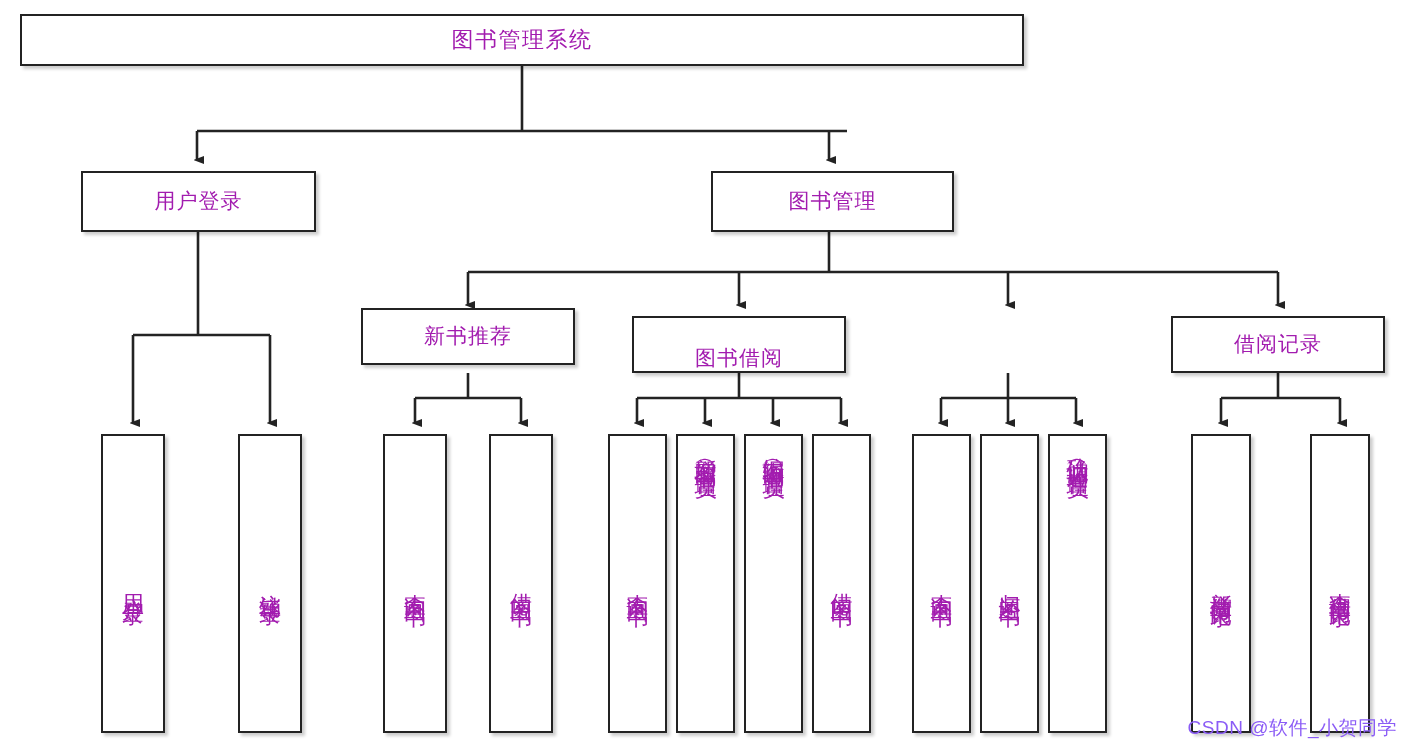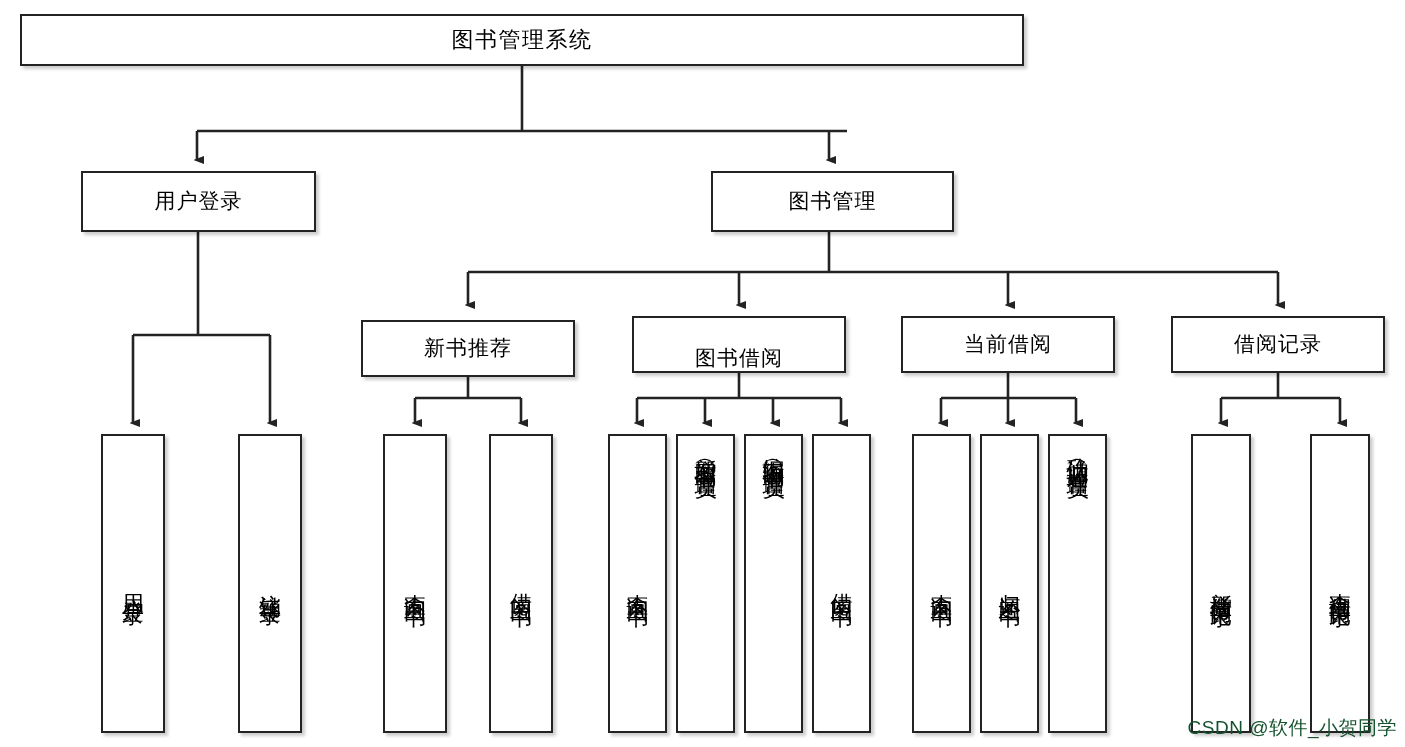--- a/index.html
+++ b/index.html
@@ -27,21 +27,21 @@
   }
   .node {
     position: absolute;
     box-sizing: border-box;
     background: #ffffff;
     border: 2px solid #232323;
     box-shadow: 3px 3px 3px rgba(0,0,0,0.20);
     display: flex;
     align-items: center;
     justify-content: center;
-    color: #000000;
+    color: #a21caf;
     z-index: 2;
   }
   .node .lbl {
     display: block;
     text-align: center;
     line-height: 1.18;
     white-space: nowrap;
   }
   
   .node.horiz .lbl {
@@ -69,21 +69,21 @@
     letter-spacing: 3px;
   }
   .node.vert.topalign {
     align-items: flex-start;
   }
   .watermark {
     position: absolute;
     right: 8px;
     bottom: 6px;
     font-size: 19px;
-    color: #14532d;
+    color: #8b5cf6;
     letter-spacing: 0.5px;
     white-space: nowrap;
     z-index: 5;
   }
 </style>
 </head>
 <body>
 
 <div id="canvas">
 
@@ -141,29 +141,26 @@
     <span class="lbl">图书管理系统</span>
   </div>
 
   <div class="node horiz" style="left:81px; top:171px; width:235px; height:61px;">
     <span class="lbl">用户登录</span>
   </div>
   <div class="node horiz" style="left:711px; top:171px; width:243px; height:61px;">
     <span class="lbl">图书管理</span>
   </div>
 
-  <div class="node horiz" style="left:361px; top:320px; width:214px; height:57px;">
+  <div class="node horiz" style="left:361px; top:308px; width:214px; height:57px;">
     <span class="lbl">新书推荐</span>
   </div>
   <div class="node horiz" style="left:632px; top:316px; width:214px; height:57px;align-items:flex-end;">
     <span class="lbl">图书借阅</span>
   </div>
-  <div class="node horiz" style="left:901px; top:316px; width:214px; height:57px;">
-    <span class="lbl">当前借阅</span>
-  </div>
   <div class="node horiz" style="left:1171px; top:316px; width:214px; height:57px;">
     <span class="lbl">借阅记录</span>
   </div>
 
   <div class="node vert" style="left:101px; top:434px; width:64px; height:299px;">
     <span class="lbl">用户登录</span>
   </div>
   <div class="node vert" style="left:238px; top:434px; width:64px; height:299px;">
     <span class="lbl">注销登录</span>
   </div>

